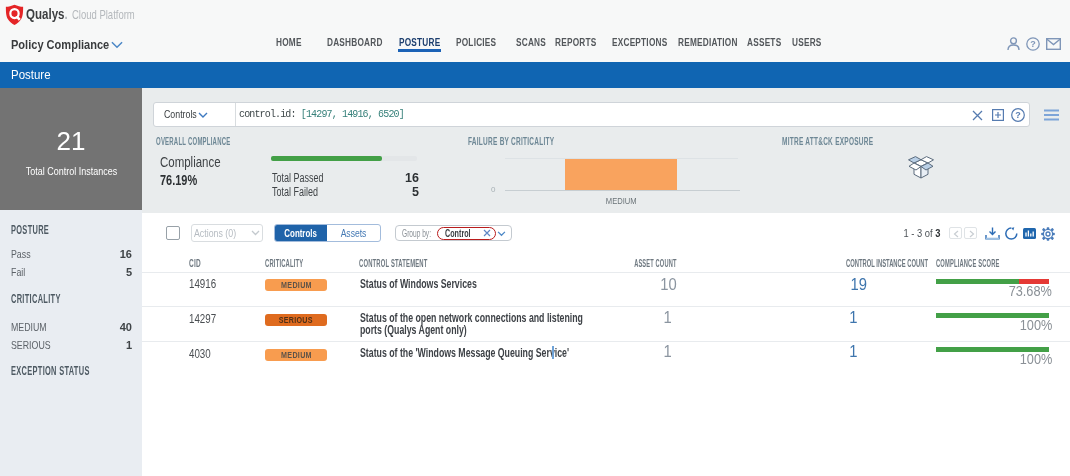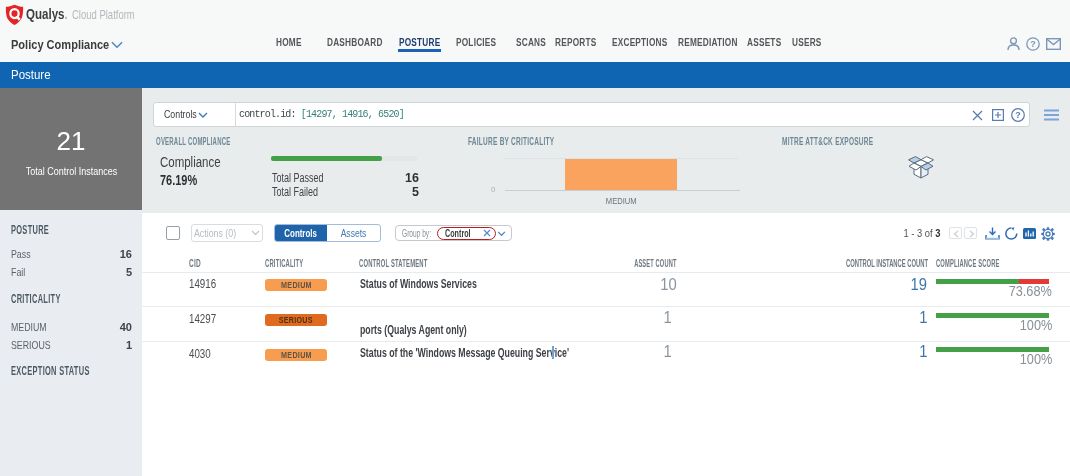--- a/index.html
+++ b/index.html
@@ -74,21 +74,21 @@
 .cid { position:absolute; font-size:12.5px; color:#4a4e52; line-height:14px; }
 .cid i { display:inline-block; transform:scaleX(0.78); transform-origin:0 50%; font-style:normal; }
 .chip { position:absolute; width:62px; height:12px; border-radius:3px; font-size:9.5px; line-height:12px; text-align:center; color:#5d5349; font-weight:bold; }
 .chip i { display:inline-block; transform:scaleX(0.75); transform-origin:50% 50%; font-style:normal; letter-spacing:0.4px; }
 .chip.med { background:#f89c4f; }
 .chip.ser { background:#df6b1f; color:#4f3018; }
 .stmt { position:absolute; left:360px; font-size:12px; font-weight:bold; color:#3e4247; line-height:13px; }
 .stmt i { display:inline-block; transform:scaleX(0.73); transform-origin:0 50%; font-style:normal; }
 .bignum { position:absolute; font-size:17px; color:#8b95a0; text-align:right; line-height:19px; }
 .bignum i, .bluenum i { display:inline-block; transform:scaleX(0.87); transform-origin:100% 50%; font-style:normal; }
-.bluenum { position:absolute; font-size:17px; color:#3e75ad; text-align:right; line-height:19px; }
+.bluenum { position:absolute; font-size:17px; color:#3e75ad; line-height:19px; }
 .scorebar { position:absolute; left:936px; width:113px; height:5px; background:#43a047; }
 .pct { position:absolute; font-size:15px; color:#8a9096; text-align:right; line-height:15px; }
 .pct i { display:inline-block; transform:scaleX(0.85); transform-origin:100% 50%; font-style:normal; }
 </style>
 </head>
 <body>
 <div class="page">
 
   <div class="topbar"></div>
   <svg class="abs" style="left:5px;top:4px" width="19" height="22" viewBox="0 0 26 28" preserveAspectRatio="none">
@@ -271,20 +271,21 @@
   <div class="chip med" style="left:265px;top:279px"><i>MEDIUM</i></div>
   <div class="stmt" style="top:278px"><i>Status of Windows Services</i></div>
   <div class="bignum" style="left:628px;top:275px;width:80px;text-align:center"><i style="transform-origin:50% 50%">10</i></div>
   <div class="bluenum" style="left:848px;top:275px;width:79px"><i>19</i></div>
   <div class="scorebar" style="top:279px;background:linear-gradient(to right,#43a047 73.68%,#e53935 73.68%)"></div>
   <div class="pct" style="left:960px;top:283px;width:92px"><i>73.68%</i></div>
   <div class="sep" style="top:306px"></div>
 
   <div class="cid" style="left:189px;top:312px"><i>14297</i></div>
   <div class="chip ser" style="left:265px;top:314px"><i>SERIOUS</i></div>
+  <div class="stmt" style="top:312px"><i>Status of the open network connections and listening</i></div>
   <div class="stmt" style="top:324px"><i>ports (Qualys Agent only)</i></div>
   <div class="bignum" style="left:628px;top:308px;width:80px;text-align:center"><i style="transform-origin:50% 50%">1</i></div>
   <div class="bluenum" style="left:848px;top:308px;width:79px"><i>1</i></div>
   <div class="scorebar" style="top:313px"></div>
   <div class="pct" style="left:960px;top:317px;width:92px"><i>100%</i></div>
   <div class="sep" style="top:341px"></div>
 
   <div class="cid" style="left:189px;top:347px"><i>4030</i></div>
   <div class="chip med" style="left:265px;top:349px"><i>MEDIUM</i></div>
   <div class="stmt" style="top:347px"><i>Status of the 'Windows Message Queuing Service'</i></div>

